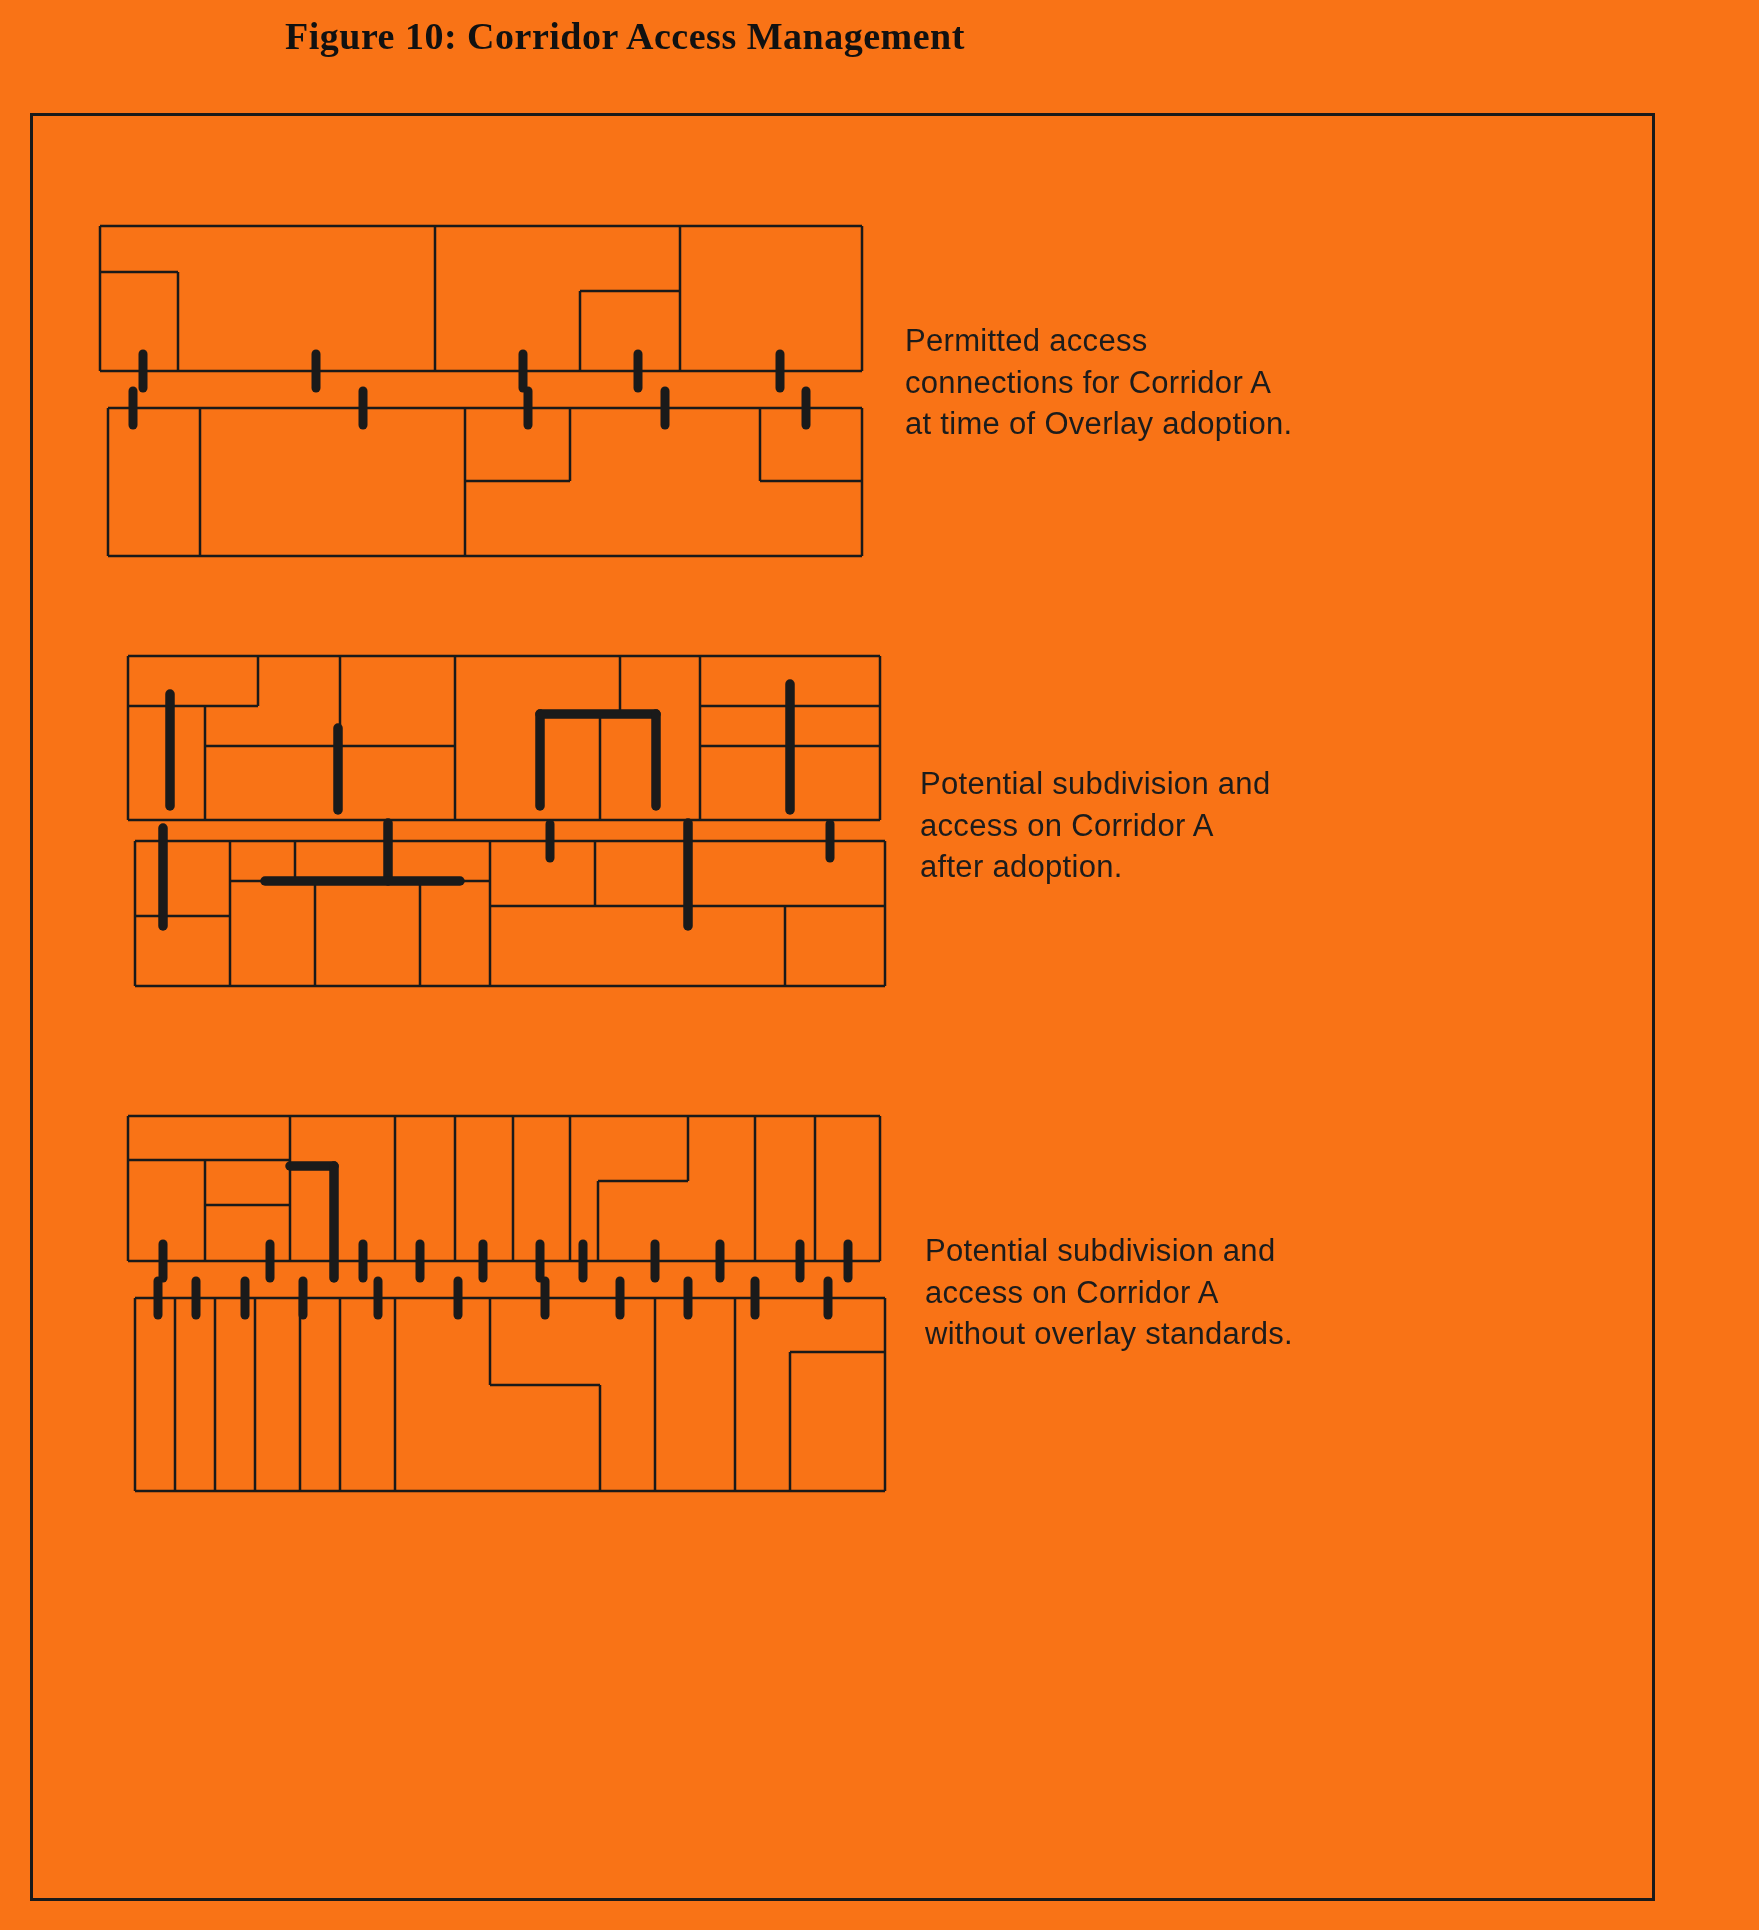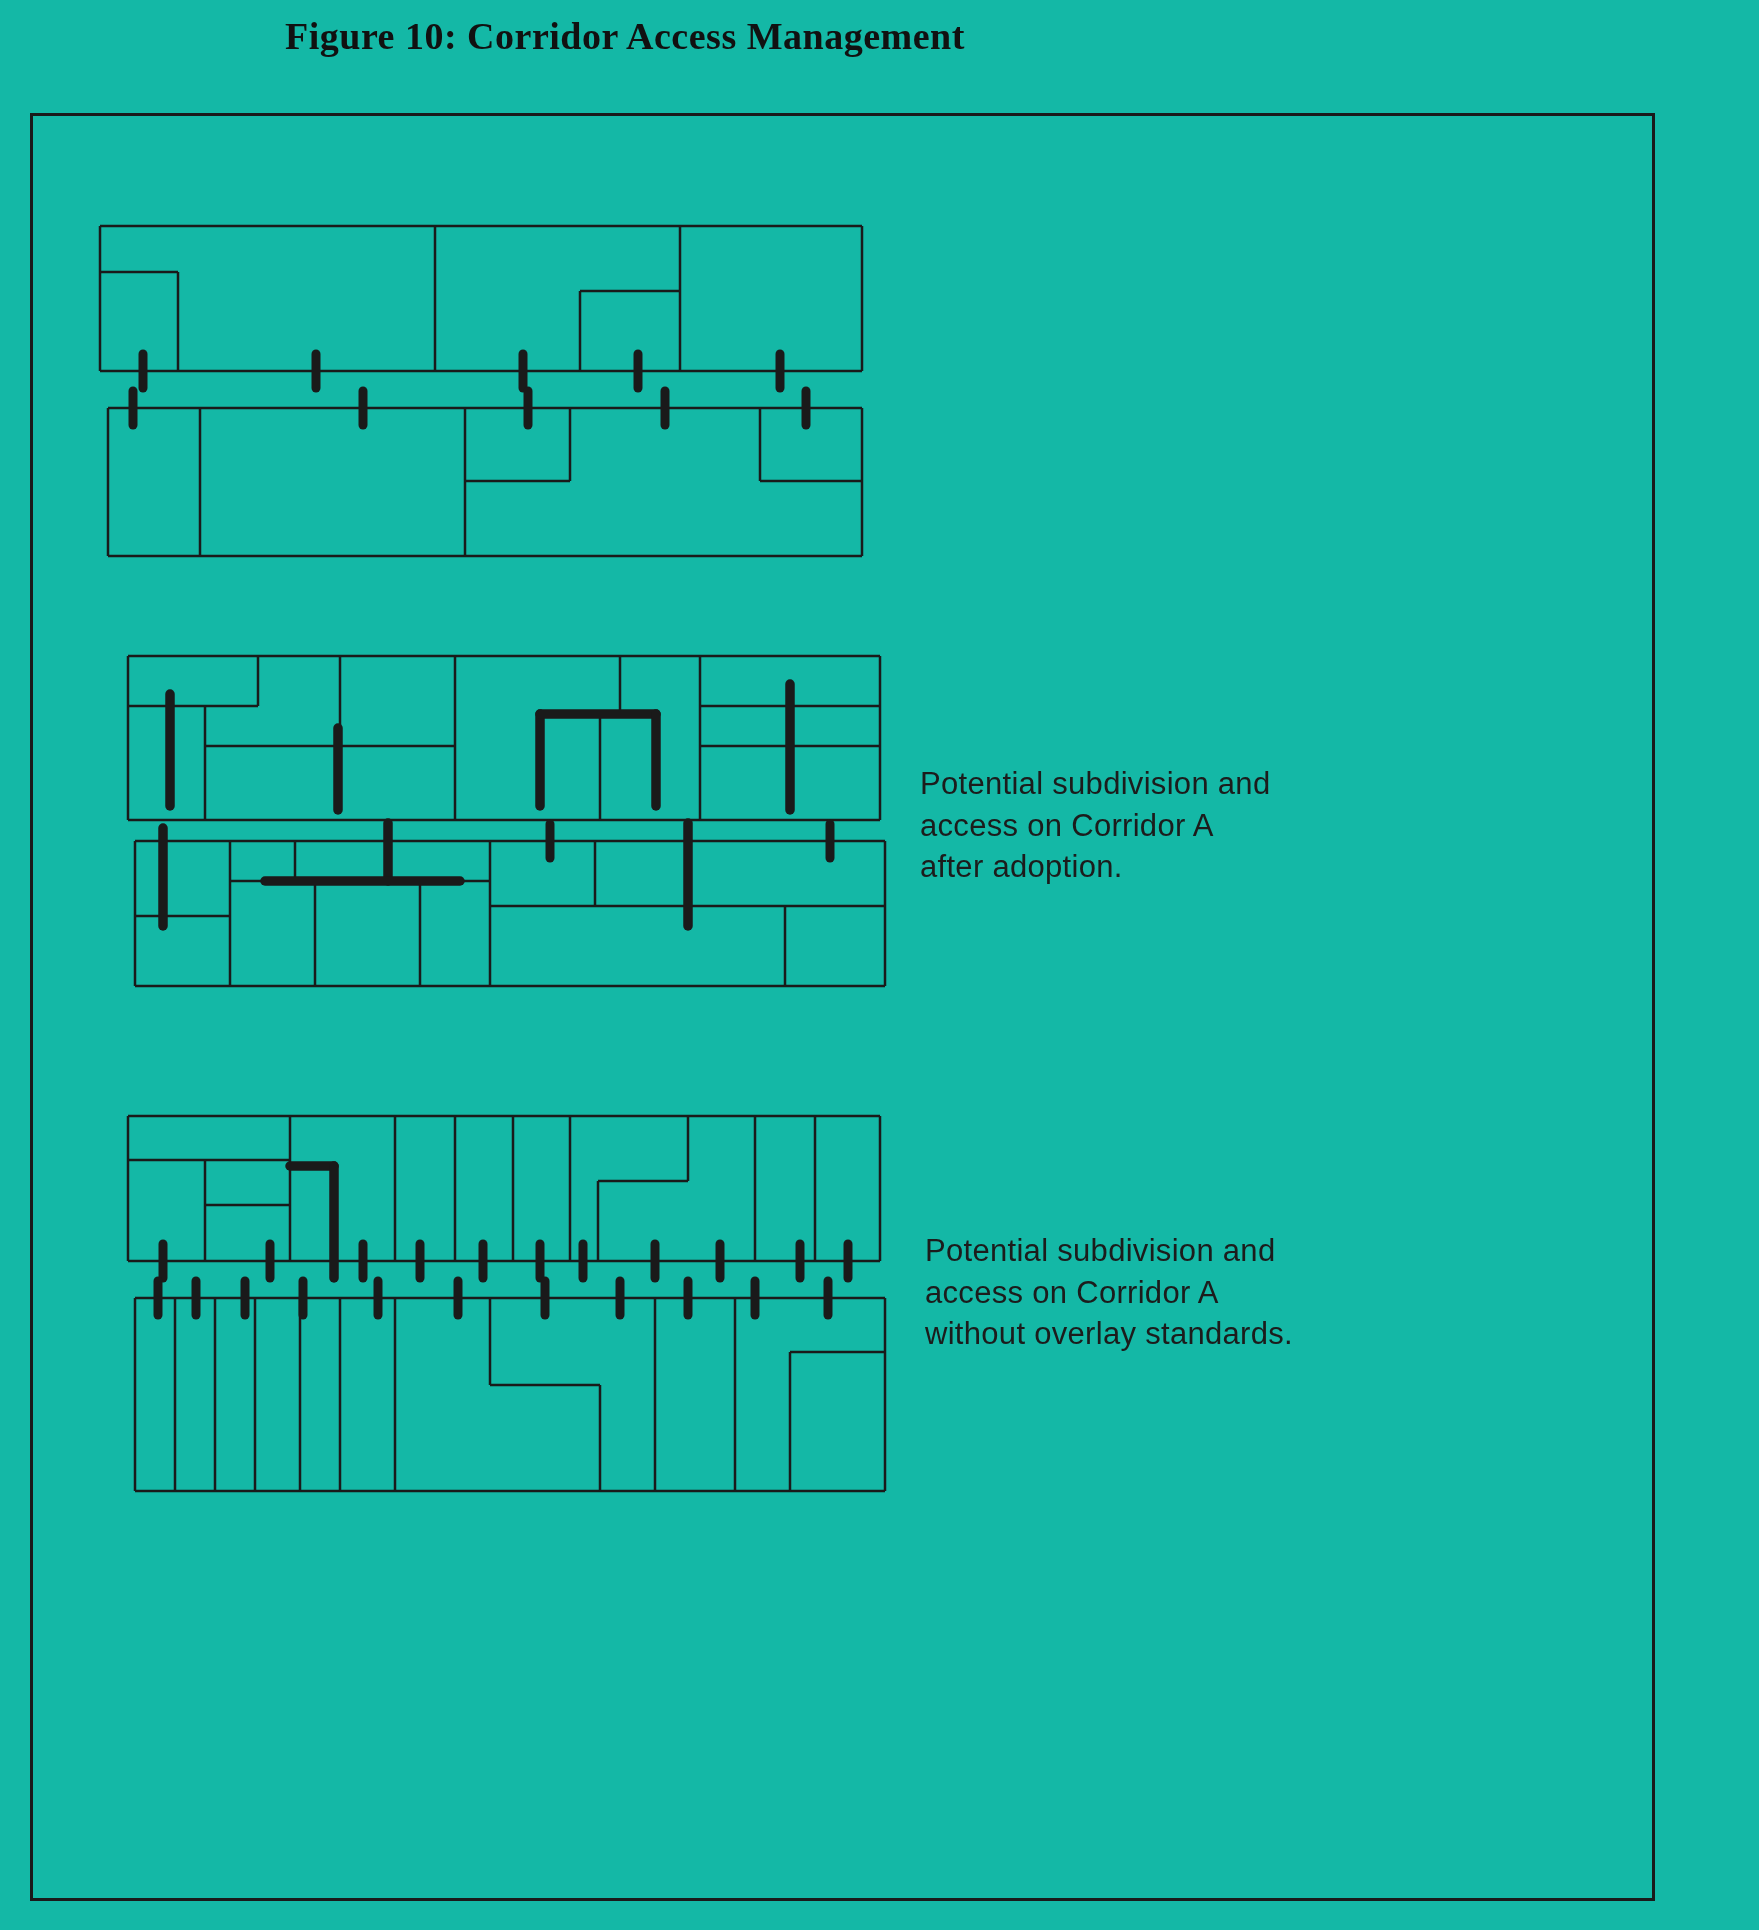--- a/index.html
+++ b/index.html
@@ -1,20 +1,20 @@
 <!DOCTYPE html>
 <html><head>
 <meta charset="utf-8">
 <style>
   html,body{margin:0;padding:0;background:#ffffff;}
   .page{
     position:relative;
     width:1759px;
     height:1930px;
-    background:#14b8a6;
+    background:#f97316;
     font-family:"Liberation Sans", sans-serif;
     color:#1a1a1a;
     overflow:hidden;
   }
   .figure-title{
     position:absolute;
     left:285px;
     top:14px;
     font-family:"Liberation Serif", serif;
     font-weight:700;
@@ -192,20 +192,23 @@
         <line x1="378" y1="1281" x2="378" y2="1315" stroke="#1a1a1a" stroke-width="9" stroke-linecap="round"></line>
         <line x1="458" y1="1281" x2="458" y2="1315" stroke="#1a1a1a" stroke-width="9" stroke-linecap="round"></line>
         <line x1="545" y1="1281" x2="545" y2="1315" stroke="#1a1a1a" stroke-width="9" stroke-linecap="round"></line>
         <line x1="620" y1="1281" x2="620" y2="1315" stroke="#1a1a1a" stroke-width="9" stroke-linecap="round"></line>
         <line x1="688" y1="1281" x2="688" y2="1315" stroke="#1a1a1a" stroke-width="9" stroke-linecap="round"></line>
         <line x1="755" y1="1281" x2="755" y2="1315" stroke="#1a1a1a" stroke-width="9" stroke-linecap="round"></line>
         <line x1="828" y1="1281" x2="828" y2="1315" stroke="#1a1a1a" stroke-width="9" stroke-linecap="round"></line>
       </g>
   </svg>
 
+  <div class="caption caption-1">Permitted access
+connections for Corridor A
+at time of Overlay adoption.</div>
 
   <div class="caption caption-2">Potential subdivision and
 access on Corridor A
 after adoption.</div>
 
   <div class="caption caption-3">Potential subdivision and
 access on Corridor A
 without overlay standards.</div>
 
 </div>

